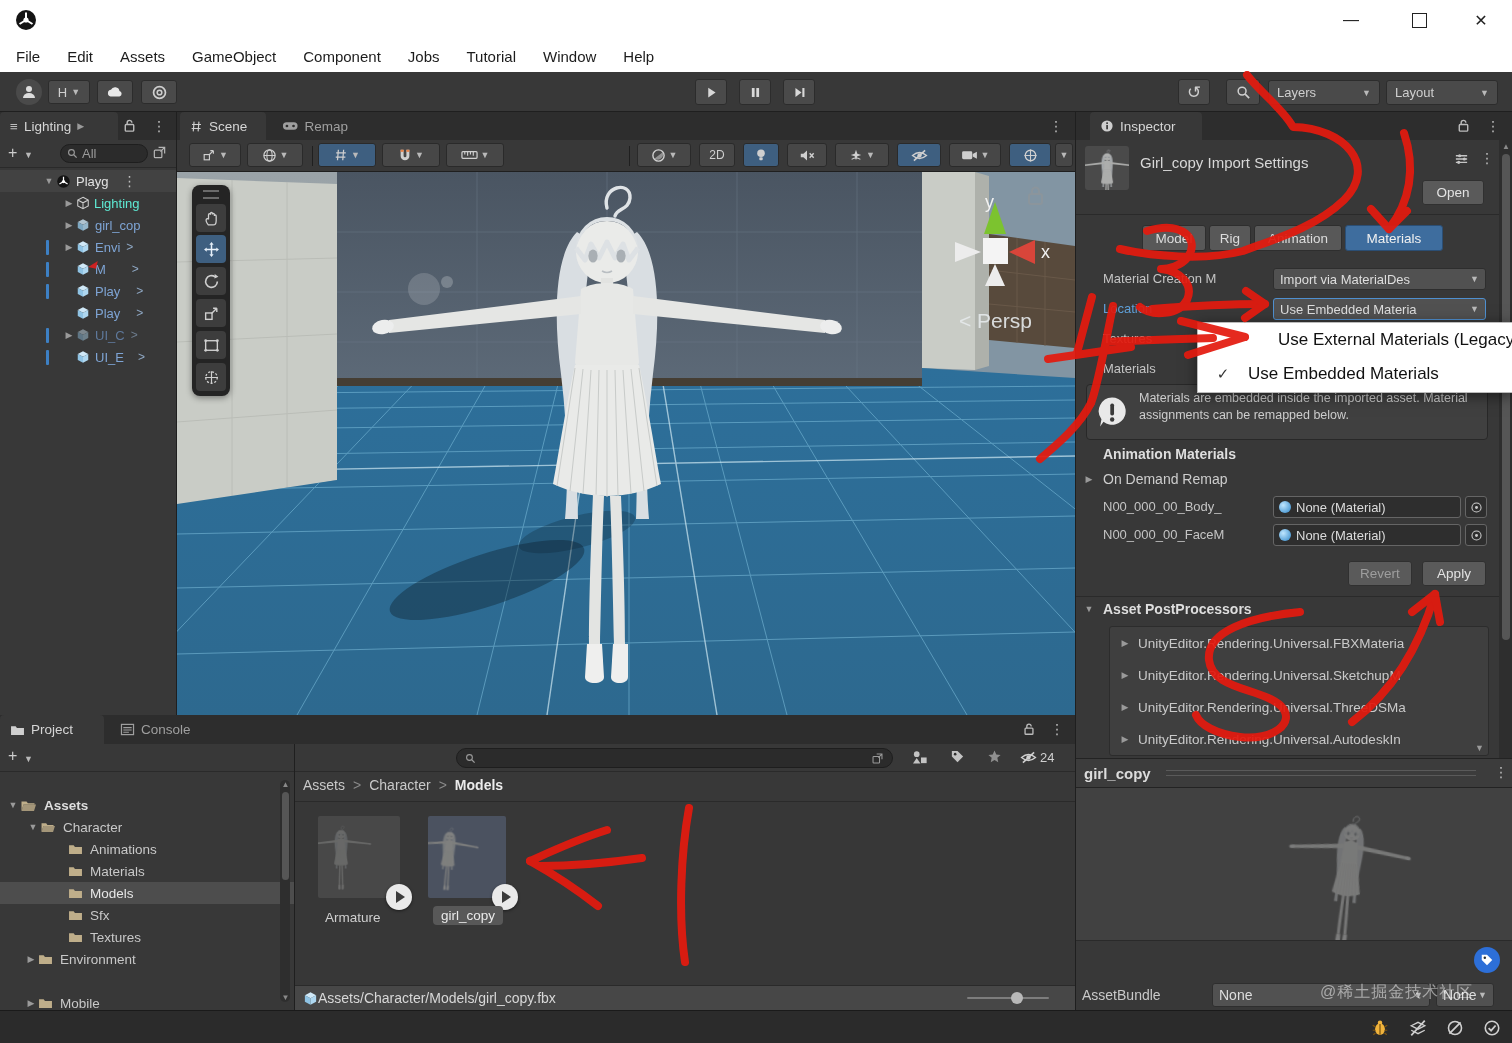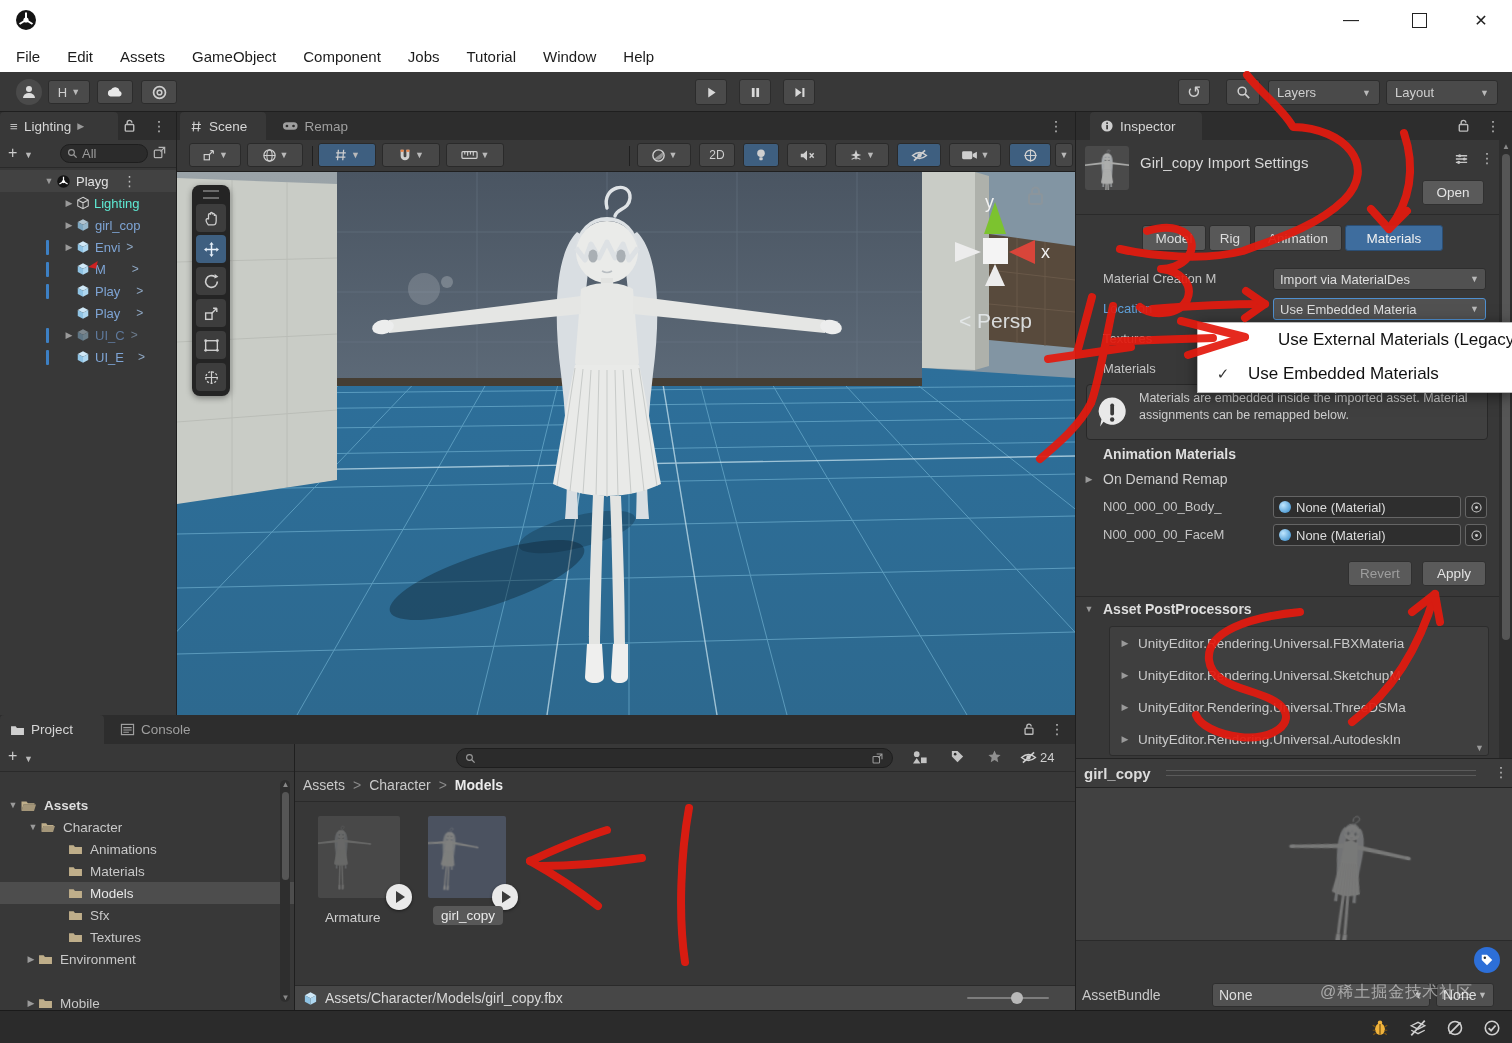--- a/index.html
+++ b/index.html
@@ -1047,21 +1047,21 @@
     </div>
     <span class="abs" style="left:30px;top:108px;color:#cfcfcf;font-size:13.5px">Armature</span>
     <div class="abs" style="left:138px;top:104px;background:#585858;border-radius:4px;padding:2px 8px;color:#eaeaea;font-size:13.5px"><span>girl_copy</span></div>
   </div>
   <div class="abs" style="left:295px;top:985px;width:780px;height:25px;background:#474747;border-top:1px solid #2a2a2a;box-sizing:border-box;display:flex;align-items:center">
     <span class="ico" style="margin-left:8px">
         <svg class="sy" width="15" height="15">
           <use href="#s-cubef"></use>
         </svg>
       </span>
-    <span style="margin-left:7px;font-size:14px;color:#d8d8d8">Assets/Character/Models/girl_copy.fbx</span>
+    <span style="font-size:14px;color:#d8d8d8">Assets/Character/Models/girl_copy.fbx</span>
     <div class="abs" style="left:672px;top:11px;width:82px;height:2px;background:#7d7d7d;border-radius:1px">
       <div class="abs" style="left:44px;top:-5px;width:12px;height:12px;border-radius:50%;background:#b9b9b9"></div>
     </div>
   </div>
 
   <div class="abs" style="left:0;top:1010px;width:1512px;height:33px;background:#2b2b2b;border-top:1px solid #1a1a1a;box-sizing:border-box">
     <span class="abs ico" style="left:1366px;top:6px;width:28px;height:22px">
         <svg class="sy" width="18" height="18">
           <use href="#s-bug"></use>
         </svg>

